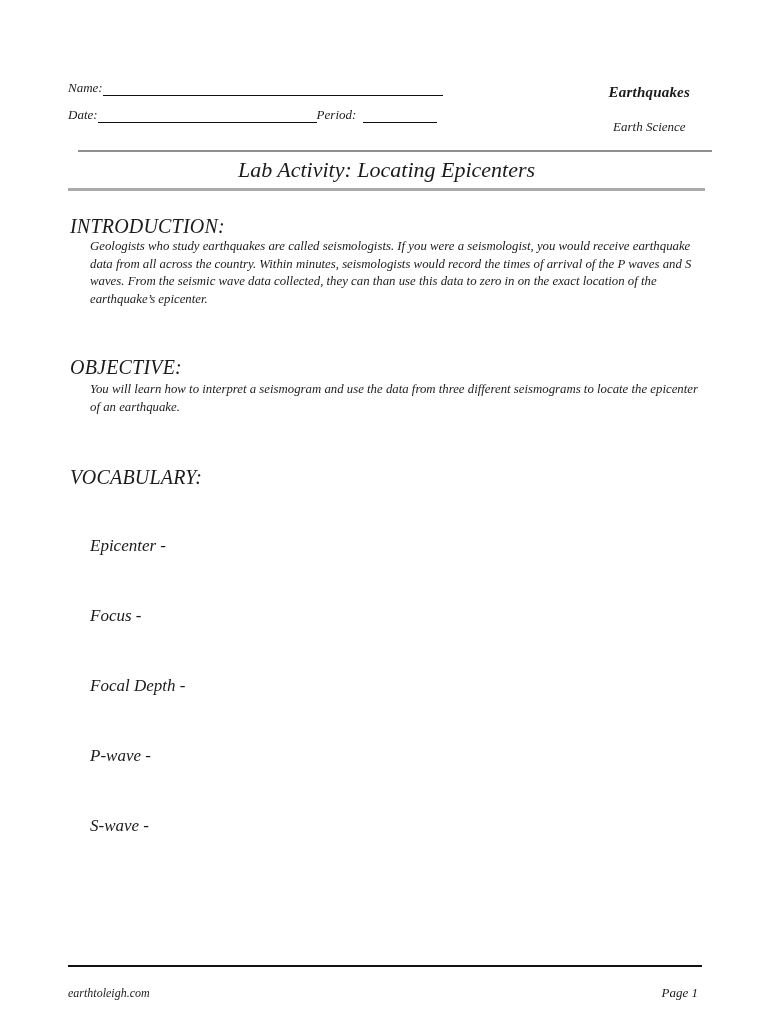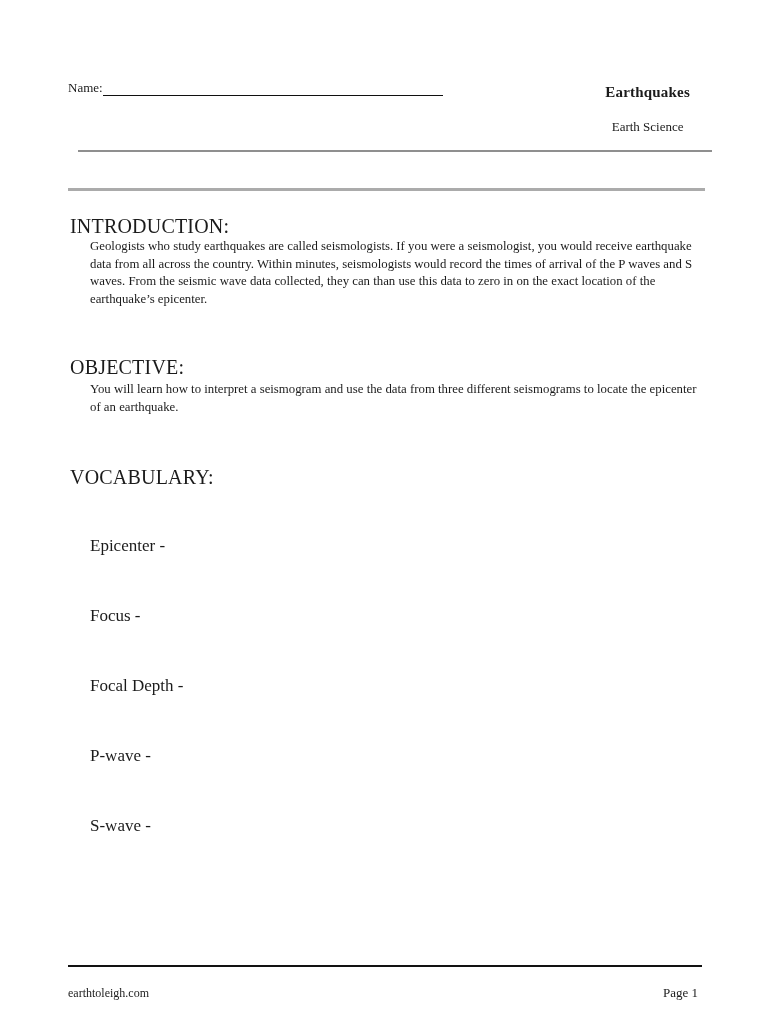--- a/index.html
+++ b/index.html
@@ -1,15 +1,15 @@
 <!DOCTYPE html>
 <html><head>
 <meta charset="utf-8">
 <style>
-  * { margin: 0; padding: 0; box-sizing: border-box; }
+  * { margin: 0; padding: 0; box-sizing: border-box; font-style: italic; }
   html, body { width: 768px; height: 1024px; }
   body {
     background: #ffffff;
     font-family: "Liberation Serif", "DejaVu Serif", serif;
     color: #1b1b1b;
     position: relative;
     overflow: hidden;
   }
   .page { position: absolute; inset: 0; background: #fff; }
 
@@ -55,28 +55,35 @@
 </head>
 <body>
 
 <div class="page">
 
   <div class="header-left">
     <div class="field-row">
       <span class="lbl">Name:</span>
       <span class="fill-line name-line"></span>
     </div>
+    <div class="field-row">
+      <span class="lbl">Date:</span>
+      <span class="fill-line date-line"></span>
+      <span class="lbl period-lbl">Period:</span>
+      <span class="fill-line period-line"></span>
+    </div>
   </div>
 
   <div class="header-right">
     <div class="course-title">Earthquakes</div>
     <div class="course-subtitle">Earth Science</div>
   </div>
 
   <div class="rule-top"></div>
+  <h1 class="doc-title">Lab Activity: Locating Epicenters</h1>
   <div class="rule-bottom"></div>
 
   <div class="section-heading h-introduction">INTRODUCTION:</div>
   <p class="section-body b-introduction">Geologists who study earthquakes are called seismologists. If you were a seismologist, you would receive earthquake data from all across the country. Within minutes, seismologists would record the times of arrival of the P waves and S waves. From the seismic wave data collected, they can than use this data to zero in on the exact location of the earthquake’s epicenter.</p>
 
   <div class="section-heading h-objective">OBJECTIVE:</div>
   <p class="section-body b-objective">You will learn how to interpret a seismogram and use the data from three different seismograms to locate the epicenter of an earthquake.</p>
 
   <div class="section-heading h-vocabulary">VOCABULARY:</div>
   <div class="vocab-list">

